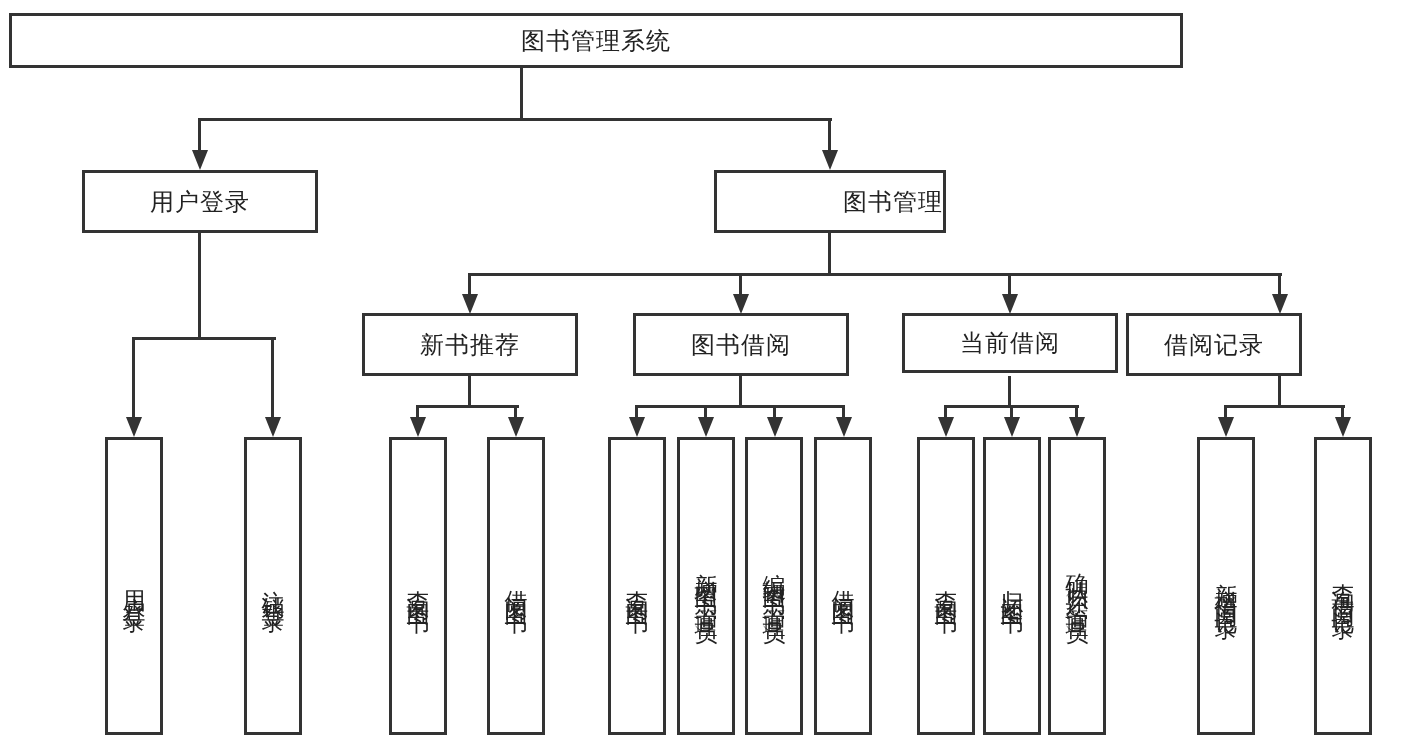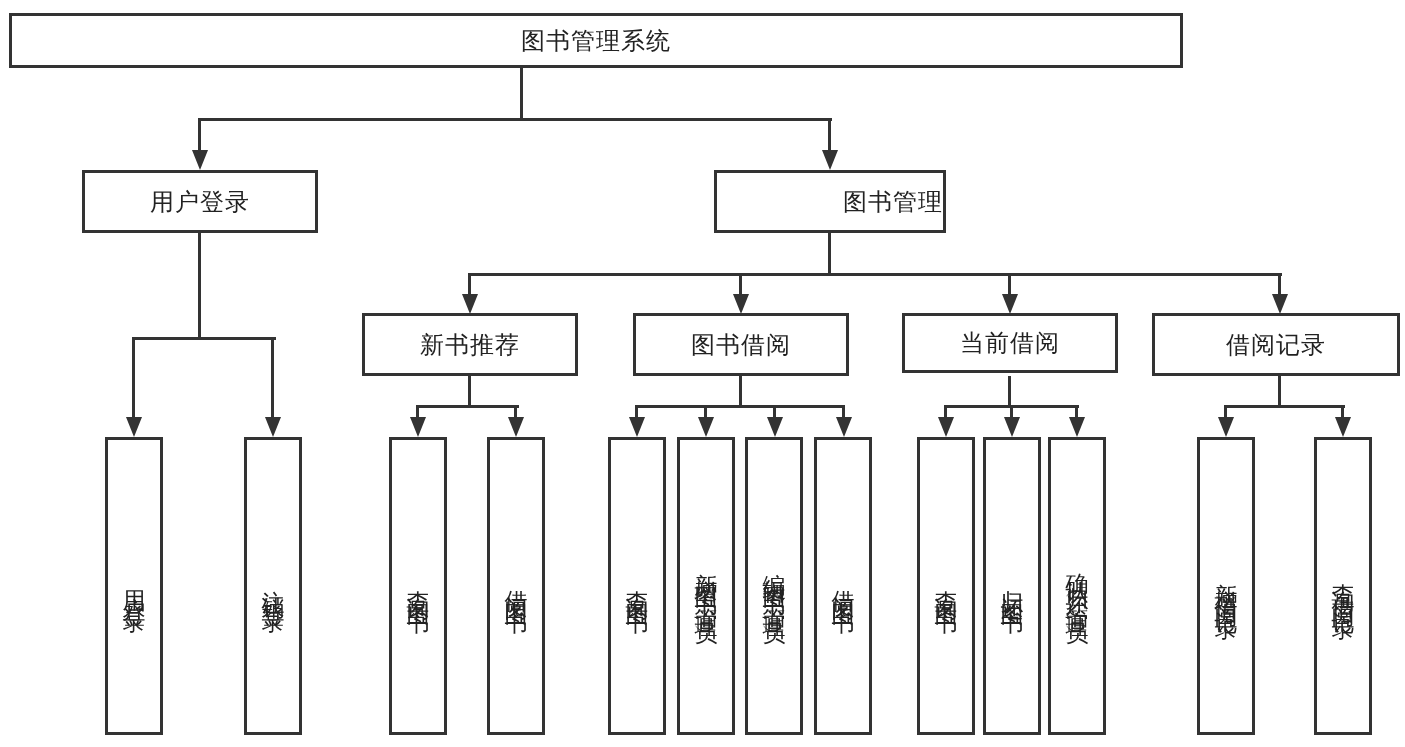--- a/index.html
+++ b/index.html
@@ -81,21 +81,21 @@
 
   <div class="box" style="left:633px;top:313px;width:216px;height:63px;">
     <span class="hlabel">图书借阅</span>
   </div>
   <div class="box" style="left:362px;top:313px;width:216px;height:63px;">
     <span class="hlabel">新书推荐</span>
   </div>
   <div class="box" style="left:902px;top:313px;width:216px;height:60px;">
     <span class="hlabel">当前借阅</span>
   </div>
-  <div class="box" style="left:1152px;top:313px;width:248px;height:63px;">
+  <div class="box" style="left:1126px;top:313px;width:176px;height:63px;">
     <span class="hlabel">借阅记录</span>
   </div>
 
   <div class="vline" style="left:468px;top:376px;height:31px;"></div>
   <div class="hline" style="left:416px;top:405px;width:103px;"></div>
   <div class="stem" style="left:416px;top:405px;height:14px;"></div>
   <div class="stem" style="left:514px;top:405px;height:14px;"></div>
   <div class="arrow" style="left:410px;top:417px;"></div>
   <div class="arrow" style="left:508px;top:417px;"></div>
 

